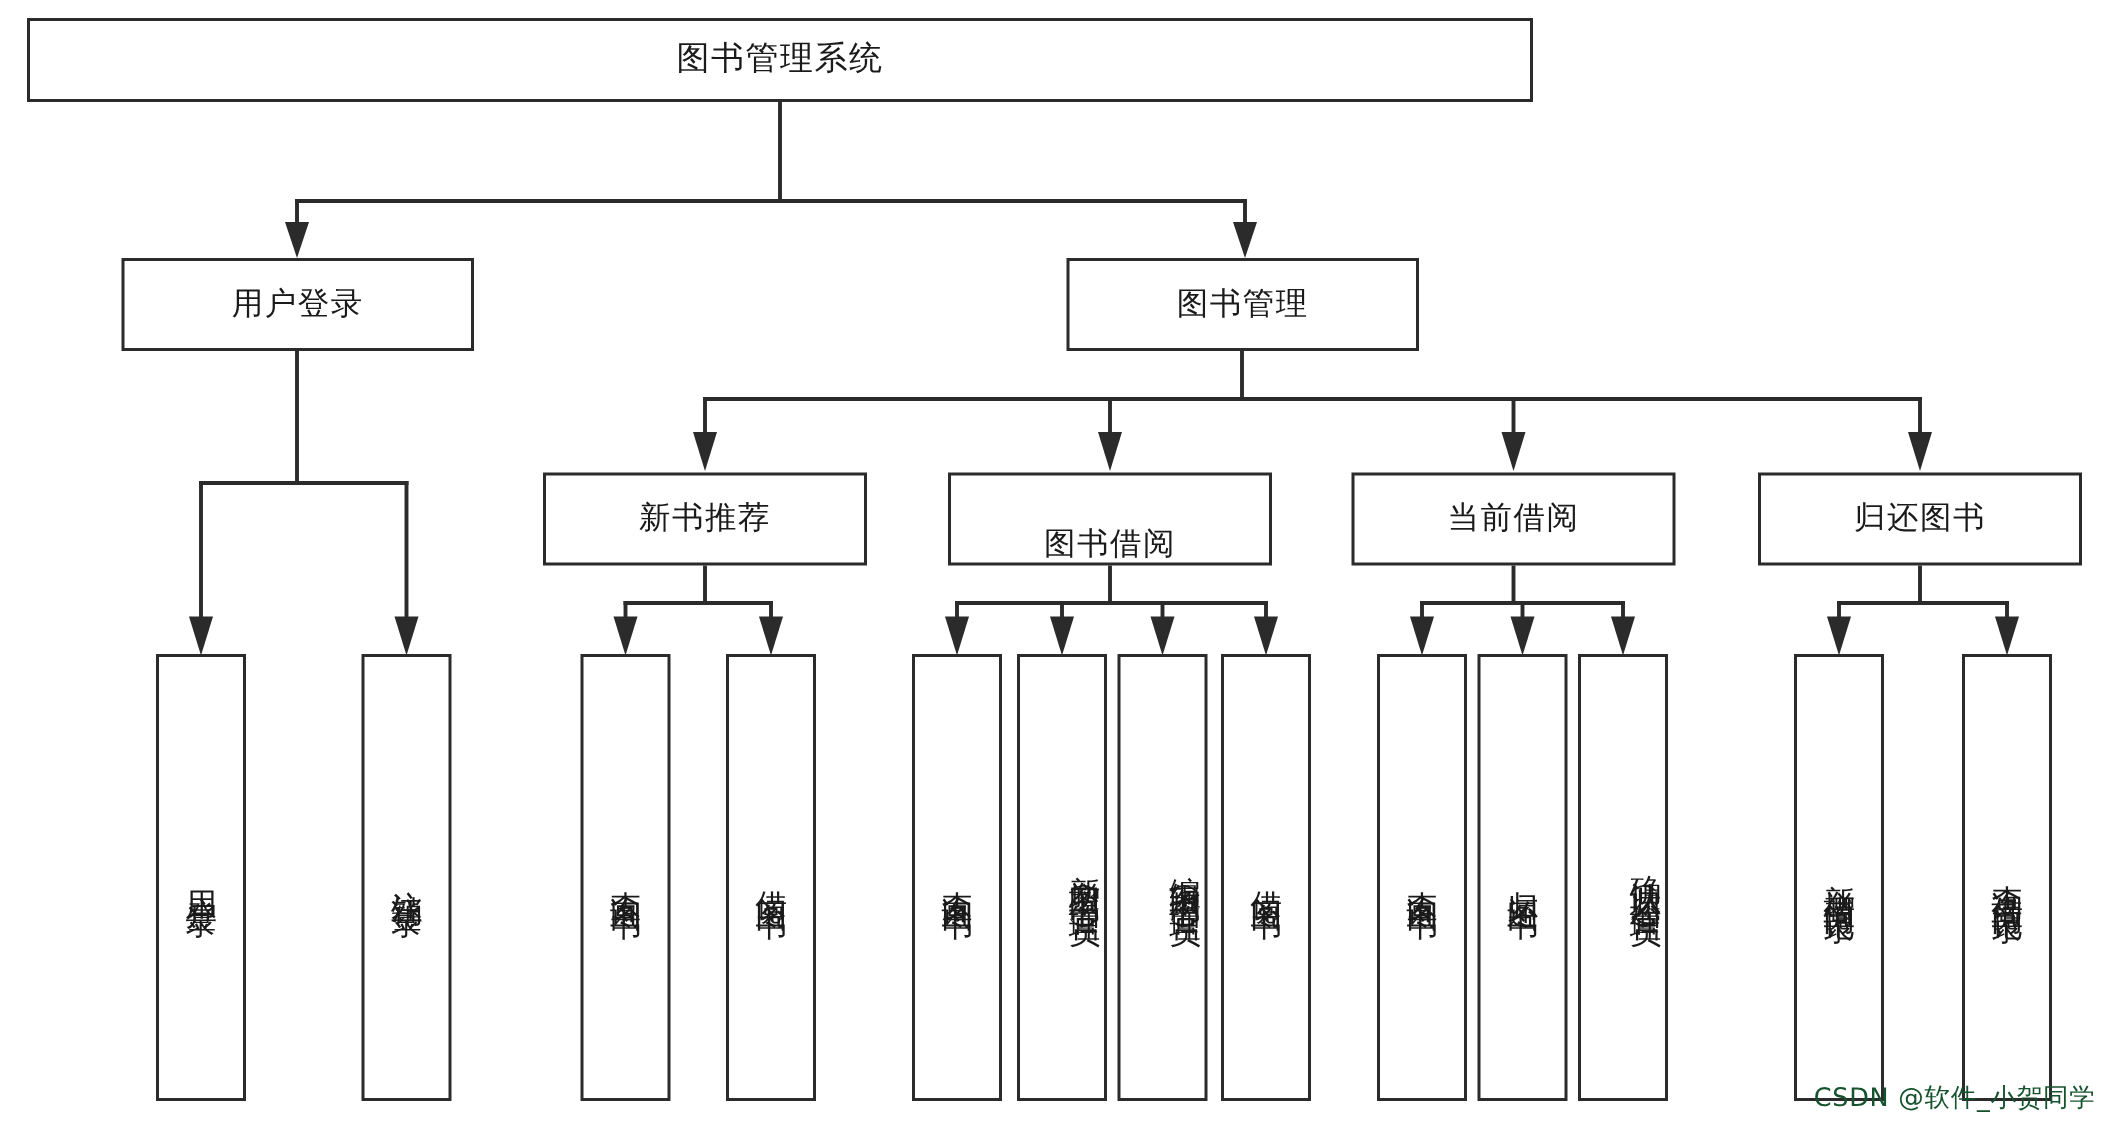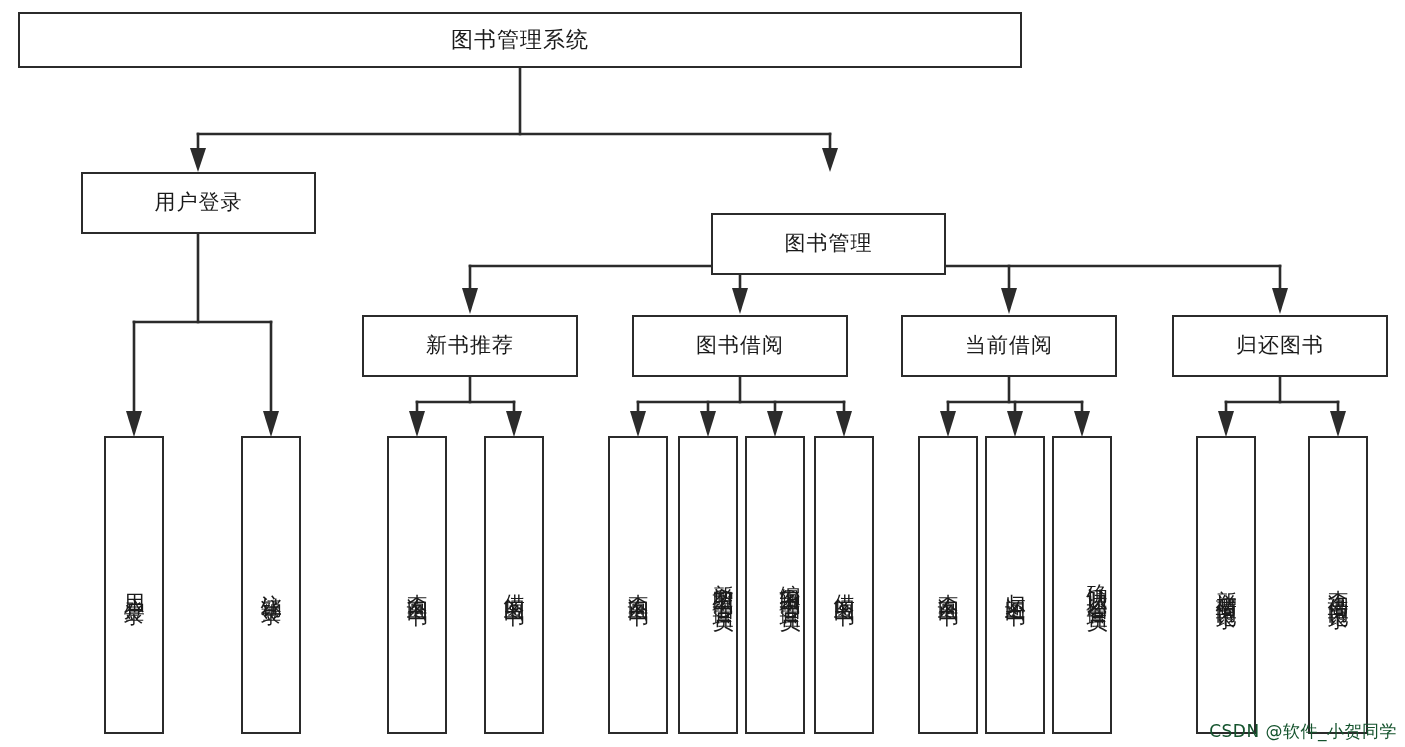--- a/index.html
+++ b/index.html
@@ -154,28 +154,28 @@
     </g>
   </svg>
 
   <div class="node horiz root" style="left:18px; top:12px; width:1004px; height:56px;">
     <span>图书管理系统</span>
   </div>
 
   <div class="node horiz" style="left:81px; top:172px; width:235px; height:62px;">
     <span>用户登录</span>
   </div>
-  <div class="node horiz" style="left:711px; top:172px; width:235px; height:62px;margin-top:41px;">
+  <div class="node horiz" style="left:711px; top:172px; width:235px; height:62px;">
     <span>图书管理</span>
   </div>
 
   <div class="node horiz" style="left:362px; top:315px; width:216px; height:62px;align-items:center;">
     <span>新书推荐</span>
   </div>
-  <div class="node horiz" style="left:632px; top:315px; width:216px; height:62px;">
+  <div class="node horiz" style="left:632px; top:315px; width:216px; height:62px;align-items:flex-end;">
     <span>图书借阅</span>
   </div>
   <div class="node horiz" style="left:901px; top:315px; width:216px; height:62px;">
     <span>当前借阅</span>
   </div>
   <div class="node horiz" style="left:1172px; top:315px; width:216px; height:62px;">
     <span>归还图书</span>
   </div>
 
   <div class="node vert" style="left:104px; top:436px; width:60px; height:298px;">

